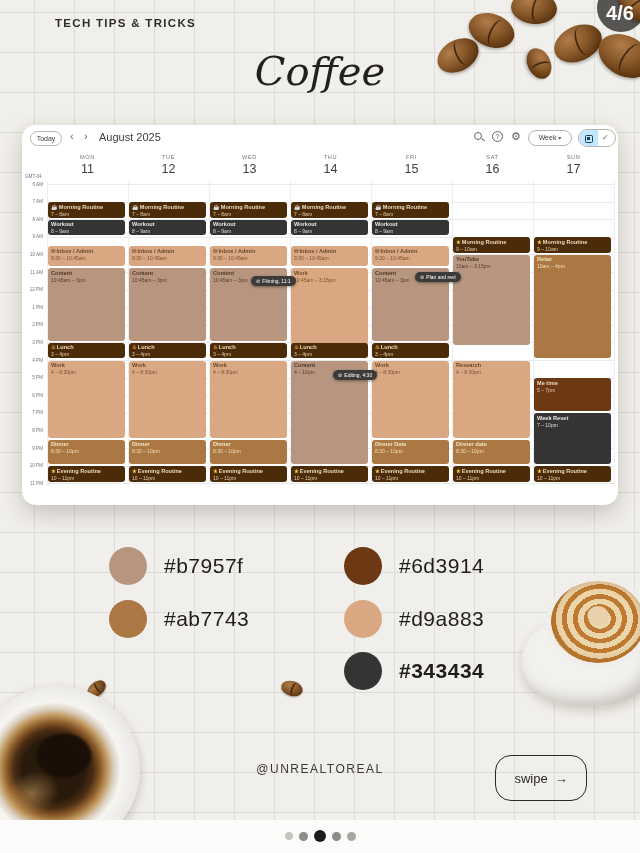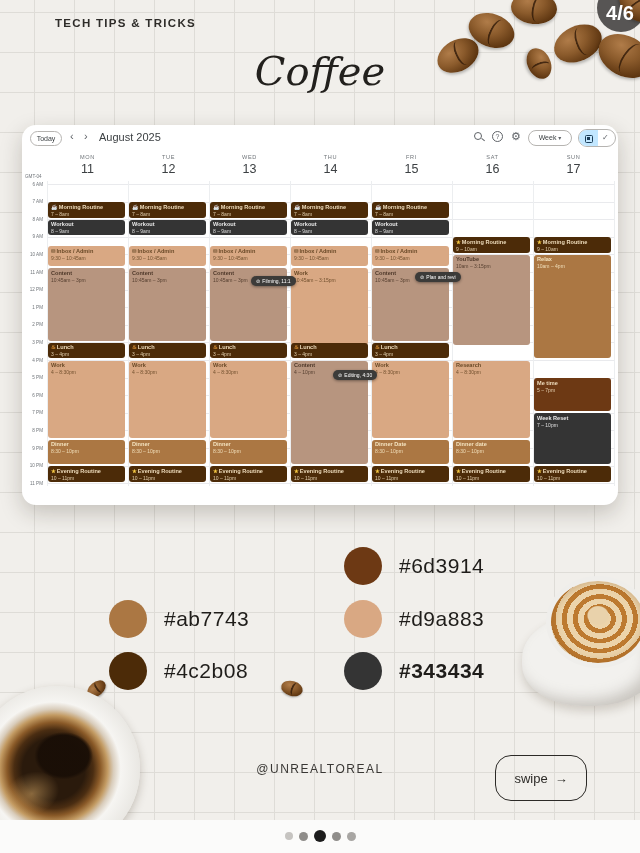--- a/index.html
+++ b/index.html
@@ -415,35 +415,35 @@
         </div>
       </div>
     <div id="tooltips-layer">
         <div class="cal-tip" style="left: 229px; top: 151px;"><span class="tip-ic">⊘</span><span>Filming, 11:1</span></div>
         <div class="cal-tip" style="left: 393px; top: 147px;"><span class="tip-ic">⊘</span><span>Plan and revi</span></div>
         <div class="cal-tip" style="left: 311px; top: 245px;"><span class="tip-ic">⊘</span><span>Editing, 4:30</span></div>
       </div>
   </div>
 
   <div class="palette" id="palette">
+      <div class="swatch-row" style="left: 0px; top: 0px;">
+        <div class="swatch-circle" style="background:#b7957f"></div>
+        <div class="swatch-label">#b7957f</div>
+      </div>
       <div class="swatch-row" style="left: 235px; top: 0px;">
         <div class="swatch-circle" style="background:#6d3914"></div>
         <div class="swatch-label">#6d3914</div>
       </div>
       <div class="swatch-row" style="left: 0px; top: 52.5px;">
         <div class="swatch-circle" style="background:#ab7743"></div>
         <div class="swatch-label">#ab7743</div>
       </div>
       <div class="swatch-row" style="left: 235px; top: 52.5px;">
         <div class="swatch-circle" style="background:#d9a883"></div>
         <div class="swatch-label">#d9a883</div>
-      </div>
-      <div class="swatch-row" style="left: 0px; top: 105px;">
-        <div class="swatch-circle" style="background:#4c2b08"></div>
-        <div class="swatch-label">#4c2b08</div>
       </div>
       <div class="swatch-row" style="left: 235px; top: 105px; font-weight: bold;">
         <div class="swatch-circle" style="background:#343434"></div>
         <div class="swatch-label">#343434</div>
       </div>
     </div>
 
   <div class="latte">
     <div class="latte-cup"></div>
     <div class="latte-art"></div>

